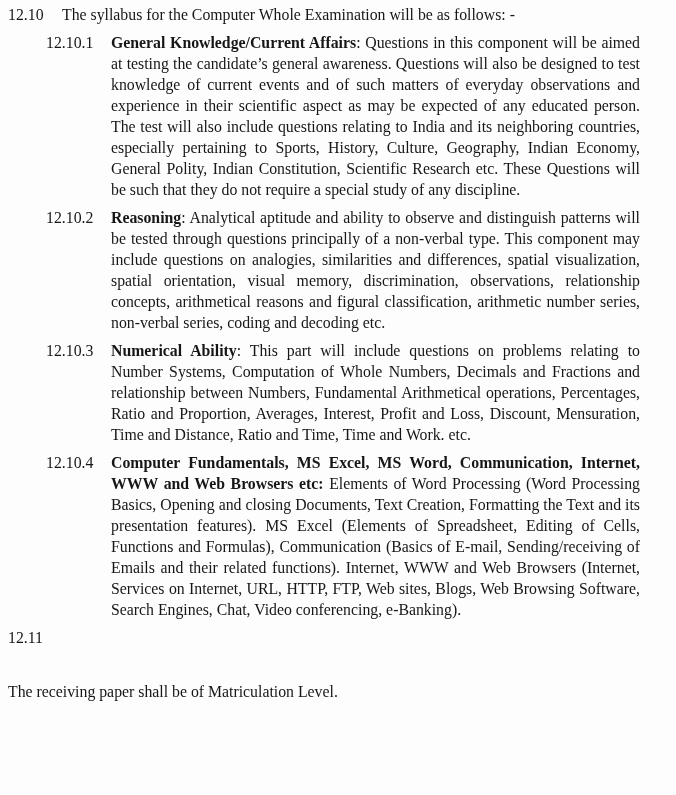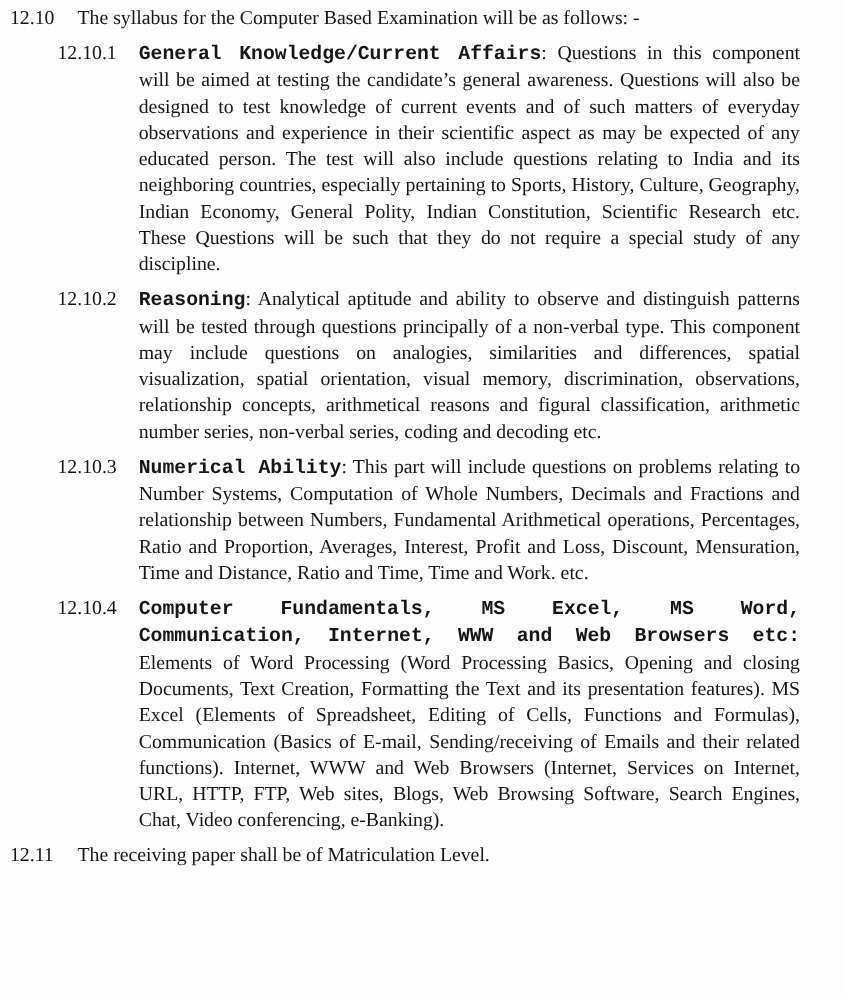--- a/index.html
+++ b/index.html
@@ -40,34 +40,34 @@
   .subsection .sub-num {
     flex: 0 0 65px;
   }
   .subsection .sub-para {
     flex: 1;
     margin: 0;
     text-align: justify;
   }
   .sub-para b {
     font-weight: bold;
-    font-family: Liberation Mono, monospace;
   }
   .bottom-row {
     margin-top: 7px;
+    flex-direction: column;
   }
 </style>
 </head>
 <body>
 
 <div class="doc">
 
   <div class="section-row">
     <span class="sec-num">12.10</span>
-    <span class="sec-text">The syllabus for the Computer Based Examination will be as follows: -</span>
+    <span class="sec-text">The syllabus for the Computer Whole Examination will be as follows: -</span>
   </div>
 
   <div class="subsection">
     <span class="sub-num">12.10.1</span>
     <p class="sub-para"><b>General Knowledge/Current Affairs</b><span>: </span><span>Questions in this component will be aimed at testing the candidate’s general awareness. Questions will also be designed to test knowledge of current events and of such matters of everyday observations and experience in their scientific aspect as may be expected of any educated person. The test will also include questions relating to India and its neighboring countries, especially pertaining to Sports, History, Culture, Geography, Indian Economy, General Polity, Indian Constitution, Scientific Research etc.  These Questions will be such that they do not require a special study of any discipline.</span></p>
   </div>
 
   <div class="subsection">
     <span class="sub-num">12.10.2</span>
     <p class="sub-para"><b>Reasoning</b><span>: </span><span>Analytical aptitude and ability to observe and distinguish patterns will be tested through questions principally of a non-verbal type. This component may include questions on analogies, similarities and differences, spatial visualization, spatial orientation, visual memory, discrimination, observations, relationship concepts, arithmetical reasons and figural classification, arithmetic number series, non-verbal series, coding and decoding etc.</span></p>

